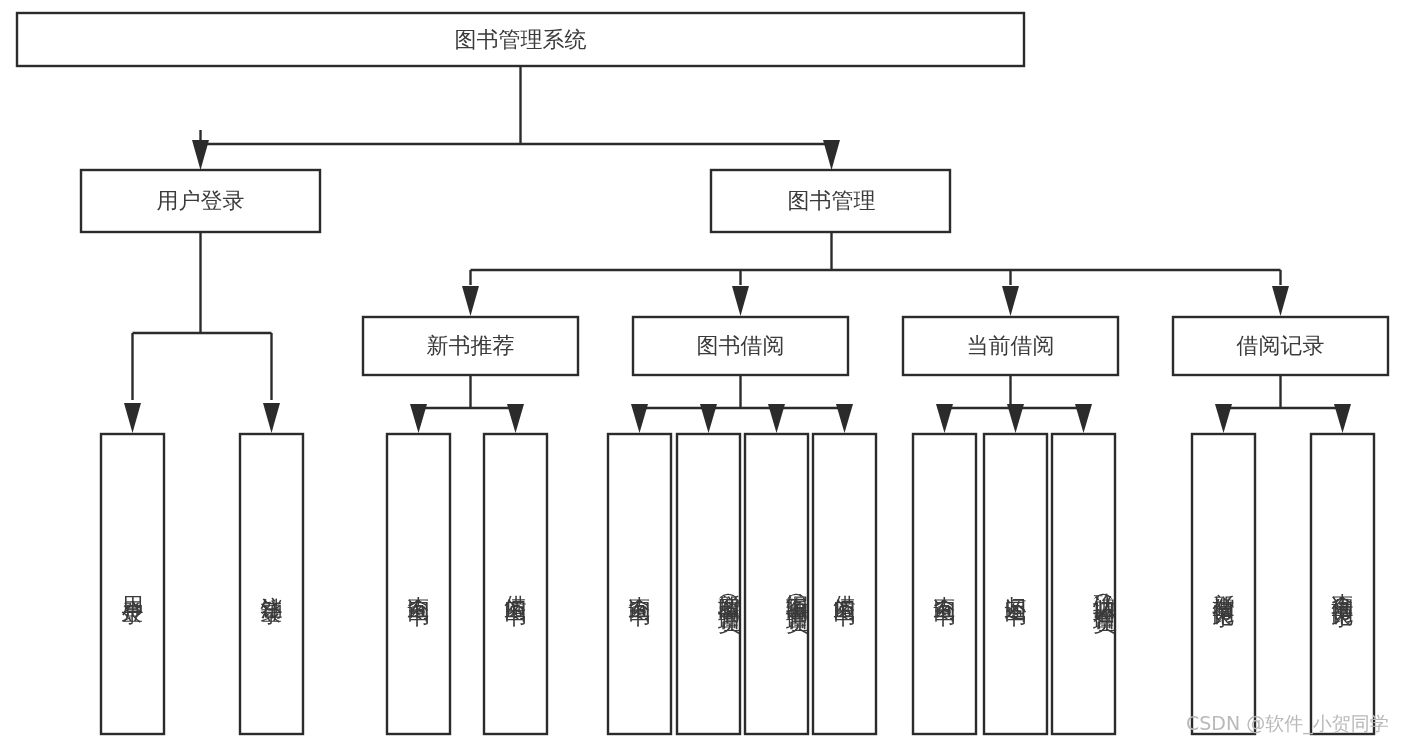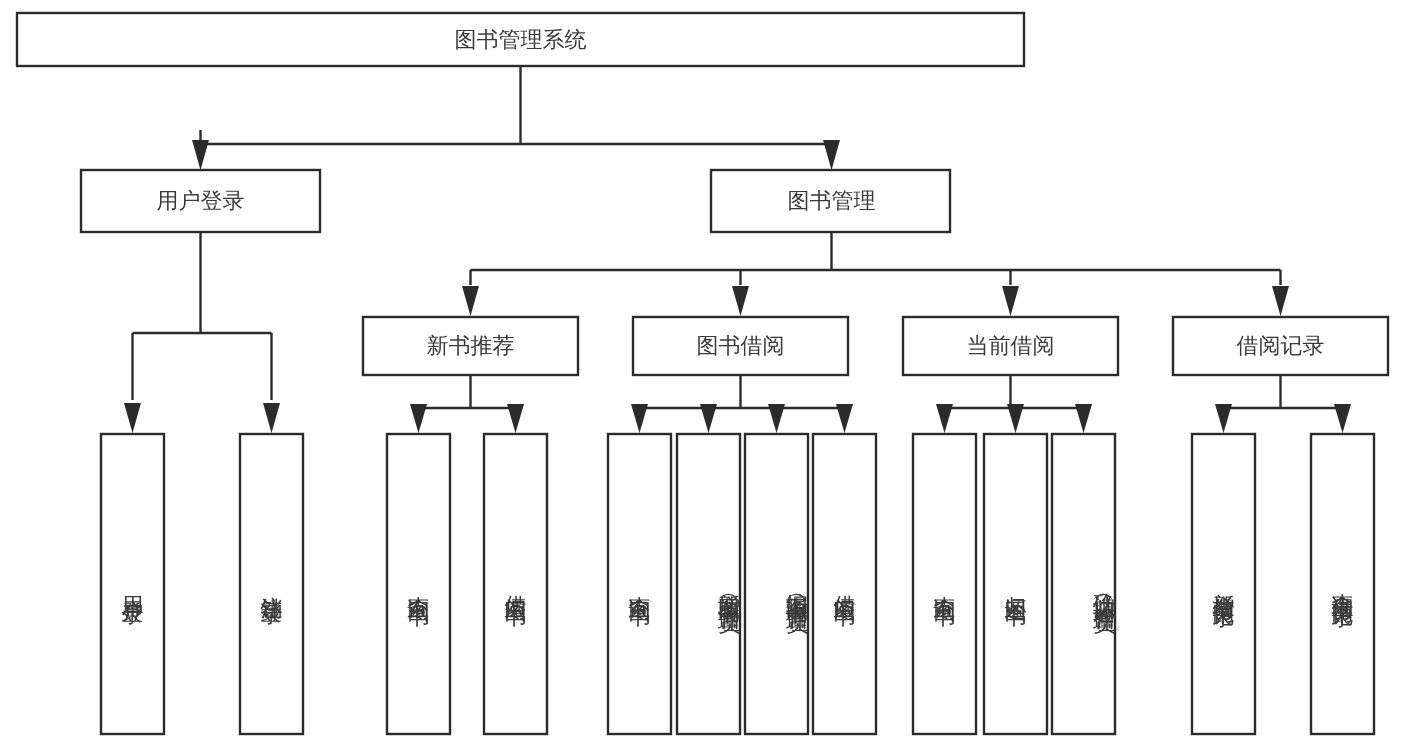--- a/index.html
+++ b/index.html
@@ -221,14 +221,15 @@
   <div class="node-label-v" style="left:913px; top:434px; width:63px; height:300px;">查询图书</div>
 
   <div class="node-label-v" style="left:984px; top:434px; width:63px; height:300px;">归还图书</div>
 
   <div class="node-label-v" style="left:1052px; top:434px; width:63px; height:300px; align-items:flex-start; padding-top:8px; box-sizing:border-box;">确认归还（管理员）</div>
 
   <div class="node-label-v" style="left:1192px; top:434px; width:63px; height:300px;">新增借阅记录</div>
 
   <div class="node-label-v" style="left:1311px; top:434px; width:63px; height:300px;">查询借阅记录</div>
 
+  <div class="watermark">CSDN @软件_小贺同学</div>
 
 </div>
 
 </body></html>

